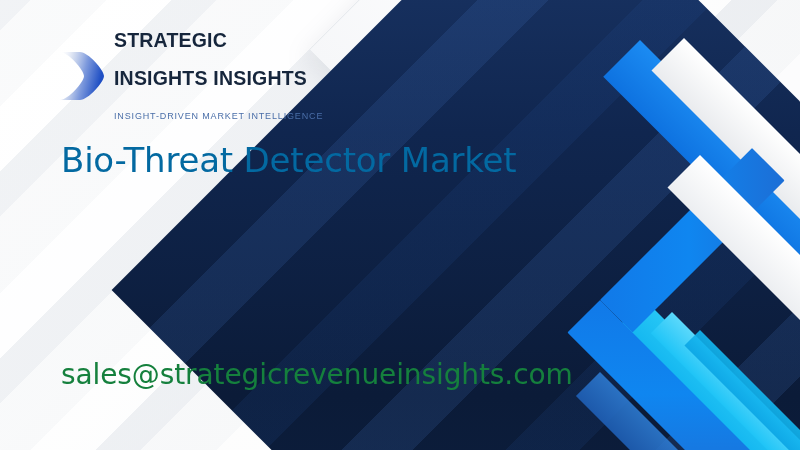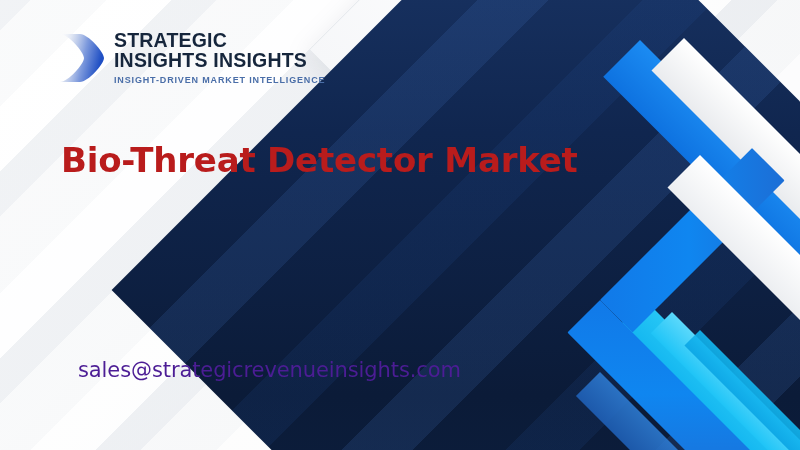--- a/index.html
+++ b/index.html
@@ -174,58 +174,58 @@
     opacity:0;
   }
 
   
   .logo {
     position:absolute;
     left:58px; top:30px;
     display:flex; align-items:center; gap:8px;
   }
   .logo-mark { width:48px; height:52px; display:block; flex:none; }
-  .logo-text { display:flex; flex-direction:column; }
+  .logo-text { display:flex; flex-direction:column;gap:18px; }
   .logo-line {
     font-family:"Liberation Sans", sans-serif;
     font-weight:bold;
     font-size:19.5px;
     line-height:20px;
     letter-spacing:0.2px;
     color:#16263c;
     white-space:nowrap;
   }
   .logo-tag {
     margin-top:5px;
     font-family:"Liberation Sans", sans-serif;
     font-size:9px;
-    font-weight:bold;
+    font-weight:normal;
     letter-spacing:0.85px;
     color:#4a6ea8;
     white-space:nowrap;
   }
 
   
   .title {
     position:absolute;
     left:61px; top:140px;
     font-family:"DejaVu Sans", sans-serif;
     font-size:34px;
-    font-weight:700;
-    color:#b91c1c;
+    font-weight:400;
+    color:#0369a1;
     letter-spacing:-0.2px;
     white-space:nowrap;
   }
   .email {
     position:absolute;
-    left:78px; top:358px;
+    left:61px; top:358px;
     font-family:"DejaVu Sans", sans-serif;
-    font-size:21px;
+    font-size:28px;
     font-weight:400;
-    color:#4c1d95;
+    color:#15803d;
     letter-spacing:-0.1px;
     white-space:nowrap;
   }
 </style>
 </head>
 <body>
 
 <div class="slide">
 
   <div class="bg-base"></div>

